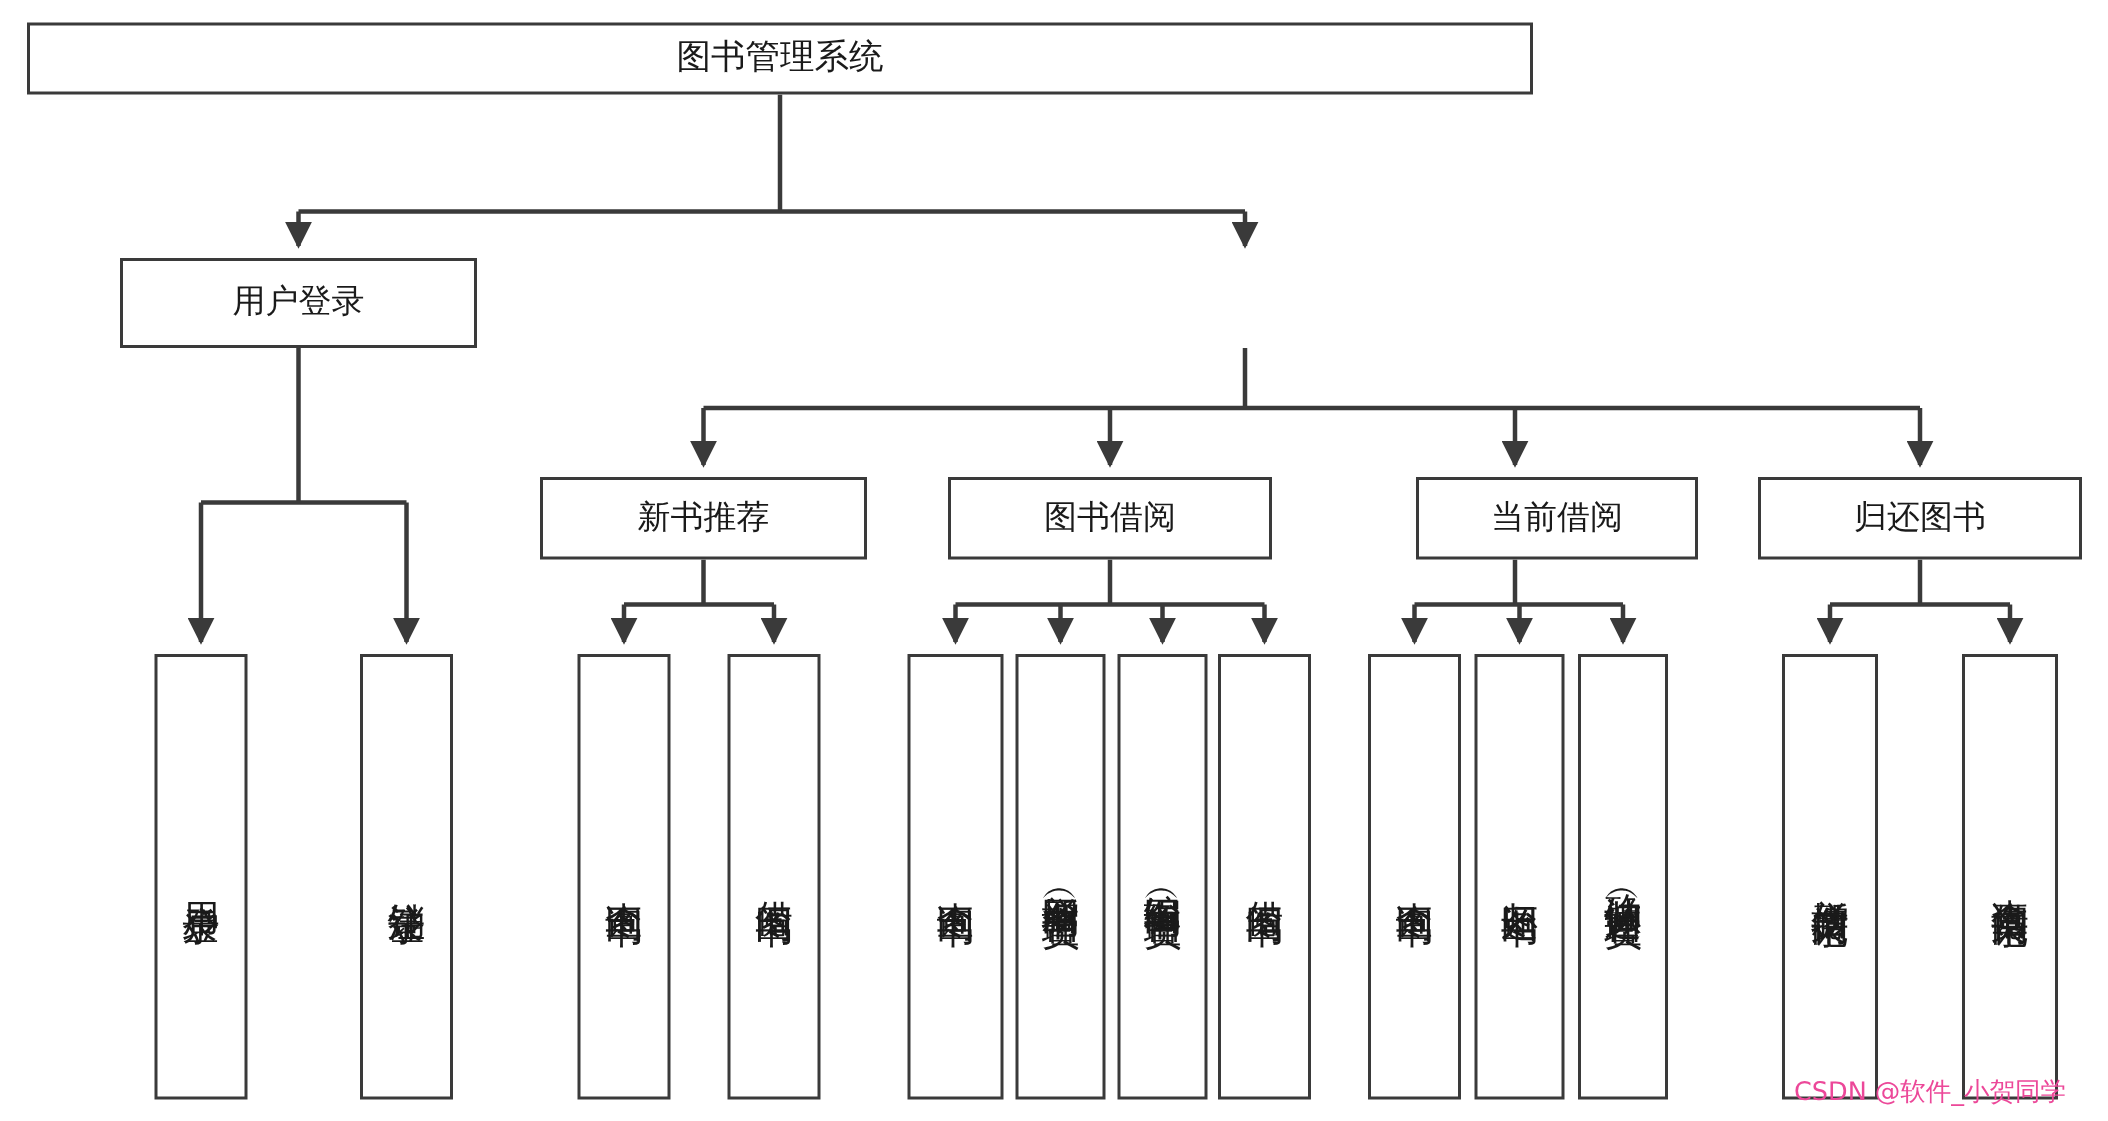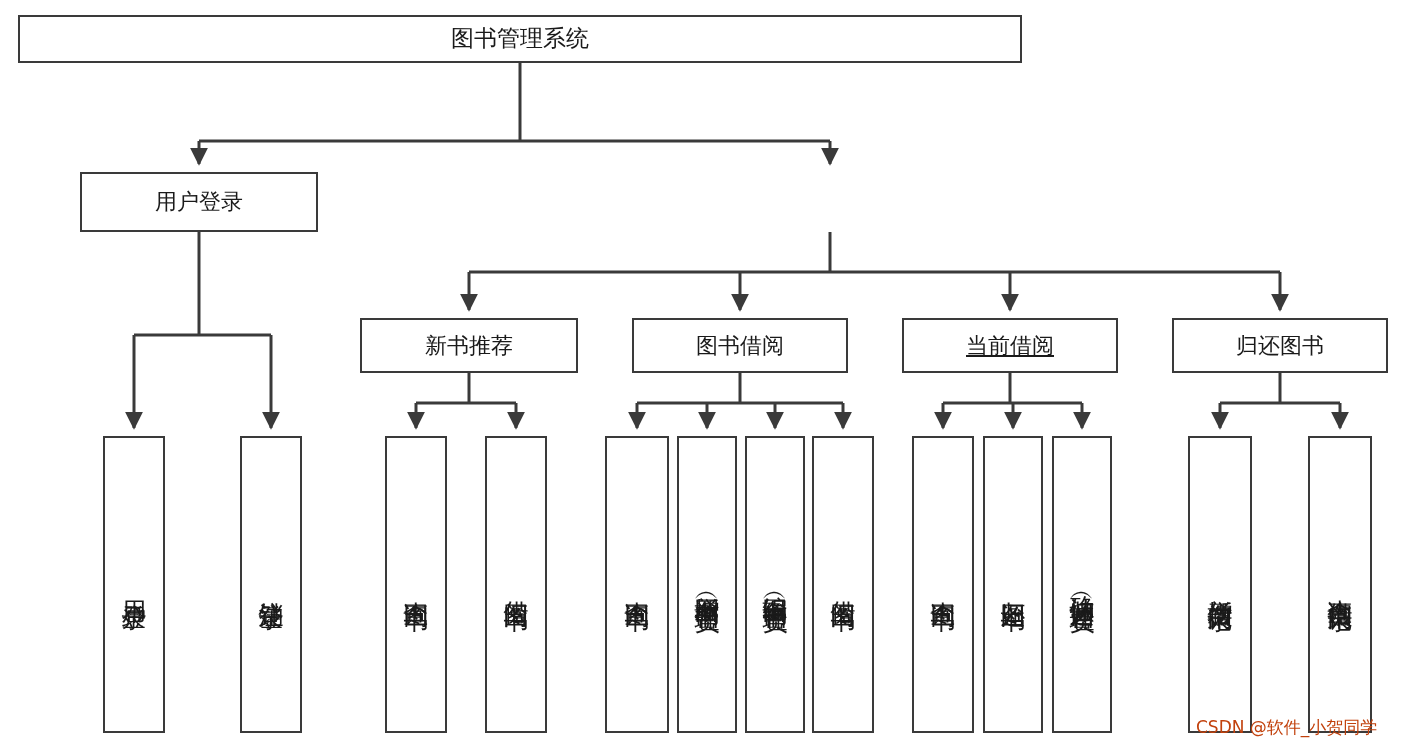--- a/index.html
+++ b/index.html
@@ -58,21 +58,21 @@
     writing-mode: vertical-rl;
     text-orientation: upright;
     font-size: 25px;
     letter-spacing: 2px;
     line-height: 1;
     white-space: nowrap;
   }
   .watermark {
     position: absolute;
     font-size: 17px;
-    color: #c2410c;
+    color: #ec4899;
     white-space: nowrap;
     user-select: none;
   }
 </style>
 </head>
 <body>
 
 <div id="canvas">
 
   <svg class="edges" viewBox="0 0 1405 747" xmlns="http://www.w3.org/2000/svg">
@@ -132,21 +132,21 @@
   <div class="node horiz" style="left:80px; top:172px; width:238px; height:60px;">
     <span class="label">用户登录</span>
   </div>
 
   <div class="node horiz" style="left:360px; top:318px; width:218px; height:55px;">
     <span class="label">新书推荐</span>
   </div>
   <div class="node horiz" style="left:632px; top:318px; width:216px; height:55px;">
     <span class="label">图书借阅</span>
   </div>
-  <div class="node horiz" style="left:902px; top:318px; width:216px; height:55px;text-decoration:underline;">
+  <div class="node horiz" style="left:944px; top:318px; width:188px; height:55px;">
     <span class="label">当前借阅</span>
   </div>
   <div class="node horiz" style="left:1172px; top:318px; width:216px; height:55px;">
     <span class="label">归还图书</span>
   </div>
 
   <div class="node vert" style="left:103px; top:436px; width:62px; height:297px;">
     <span class="label">用户登录</span>
   </div>
   <div class="node vert" style="left:240px; top:436px; width:62px; height:297px;">

